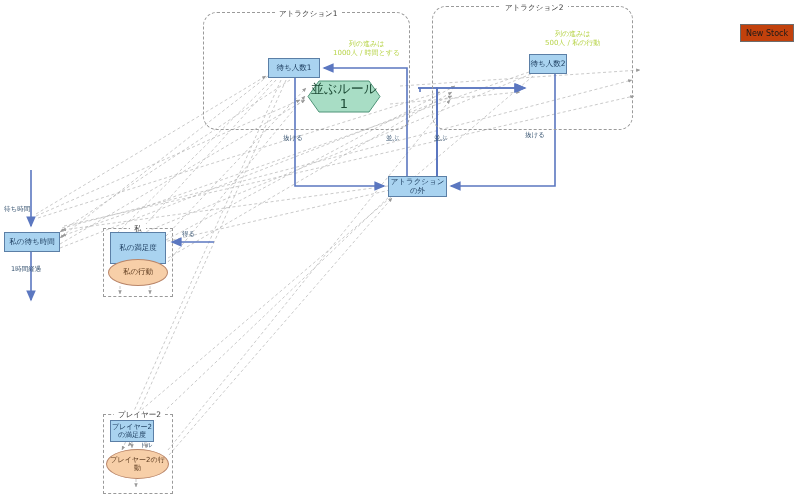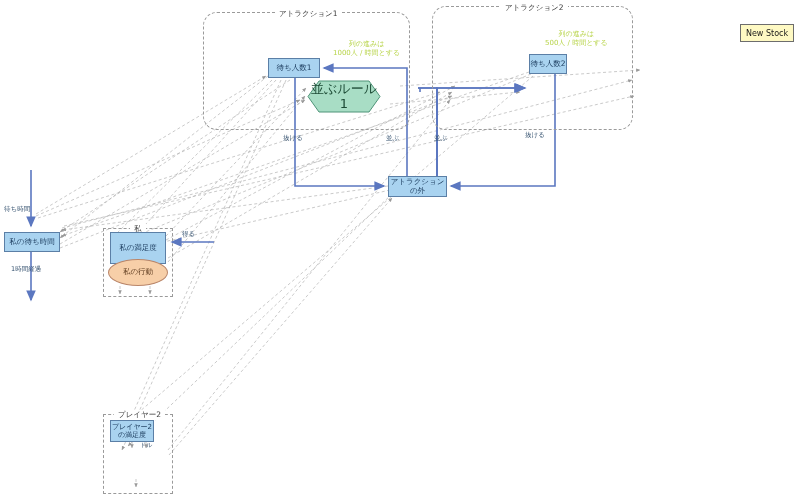--- a/index.html
+++ b/index.html
@@ -81,21 +81,21 @@
     font-size: 7px;
     color: #b8d44a;
     text-align: center;
     line-height: 1.35;
     white-space: nowrap;
     pointer-events: auto;
   }
   .toolbar-button {
     position: absolute;
     box-sizing: border-box;
-    background: #fef9c3;
+    background: #c2410c;
     border: 1px solid #6d6d6d;
     color: #1a1a1a;
     font-size: 8px;
     display: flex;
     align-items: center;
     justify-content: center;
     pointer-events: auto;
     cursor: pointer;
   }
   .hexwrap { position: absolute; pointer-events: auto; }
@@ -247,30 +247,31 @@
     <div class="hexwrap" style="left:307px; top:80px; width:74px; height:33px;">
       <svg width="74" height="33" viewBox="0 0 74 33">
         <polygon points="12,1 62,1 73,16.5 62,32 12,32 1,16.5" fill="#a8ddc5" stroke="#4f9478" stroke-width="1"></polygon>
       </svg>
       <div class="hexlabel">並ぶルール1</div>
     </div>
 
 
     <div class="node action-ellipse" style="left:108px; top:259px; width:60px; height:27px;">私の行動</div>
 
+    <div class="node action-ellipse" style="left:106px; top:449px; width:63px; height:30px; font-size:7px;">プレイヤー2の行動</div>
   </div>
 
   <div class="layer">
     <div class="note" style="left:333px; top:40px;">
       <div>列の進みは</div>
       <div>1000人 / 時間とする</div>
     </div>
     <div class="note" style="left:545px; top:30px;">
       <div>列の進みは</div>
-      <div>500人 / 時間とする</div>
+      <div>500人 / 私の行動</div>
     </div>
 
     <div class="edge-label" style="left:283px; top:134px;">抜ける</div>
     <div class="edge-label" style="left:386px; top:134px;">並ぶ</div>
     <div class="edge-label" style="left:434px; top:134px;">並ぶ</div>
     <div class="edge-label" style="left:525px; top:131px;">抜ける</div>
     <div class="edge-label" style="left:4px; top:205px;">待ち時間</div>
     <div class="edge-label" style="left:11px; top:265px;">1時間経過</div>
     <div class="edge-label" style="left:182px; top:230px;">得る</div>
     <div class="edge-label" style="left:140px; top:441px; font-size:6px;">ドル</div>

